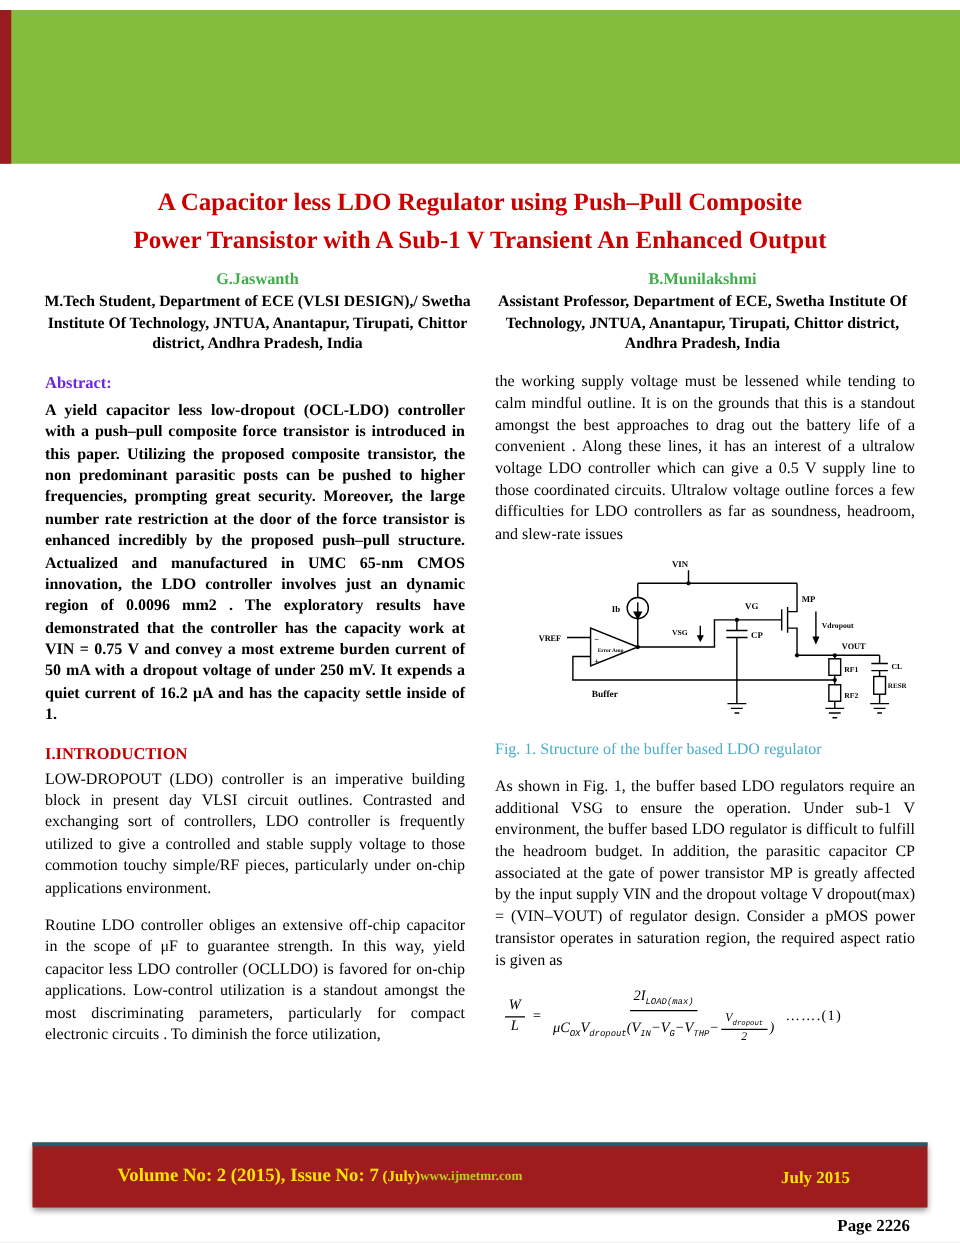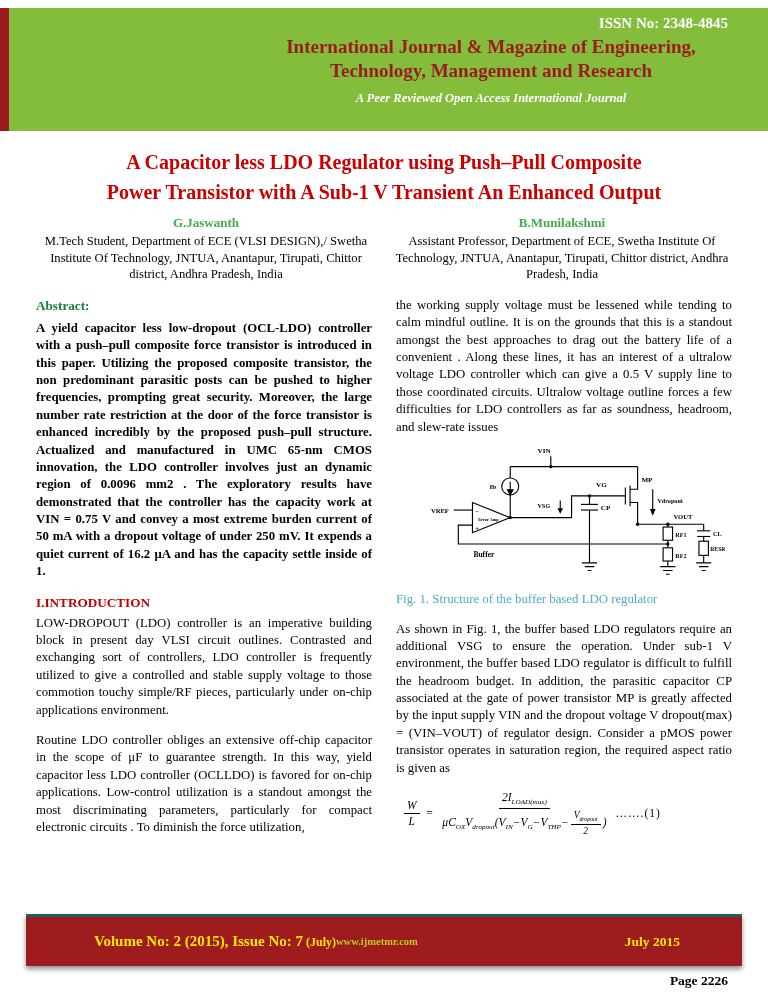--- a/index.html
+++ b/index.html
@@ -17,43 +17,43 @@
 
   
   .atitle{color:#CC0000;text-align:center;font-size:20px;font-weight:bold;
           line-height:1.5;margin:16px 24px 8px;}
   .atitle span{display:block;}
 
   
   .authors{display:flex;gap:12px;padding:0 34px;margin-top:6px;}
   .author{flex:1;text-align:center;}
   .aname{color:#3FAE49;font-weight:bold;font-size:13px;margin-bottom:2px;}
-  .aaff{font-weight:normal;font-size:12.6px;line-height:1.32;}
+  .aaff{font-weight:bold;font-size:12.6px;line-height:1.32;}
 
   
   .content{display:flex;gap:24px;padding:0 36px;margin-top:14px;}
   .col{flex:1;font-size:12.8px;line-height:1.36;text-align:justify;}
   .col p{margin:0 0 13px 0;}
-  .h-blue{color:#15803d;font-weight:bold;font-size:13.2px;margin-bottom:5px;}
+  .h-blue{color:#6d28d9;font-weight:bold;font-size:13.2px;margin-bottom:5px;}
   .h-red{color:#C00000;font-weight:bold;font-size:13.2px;margin:2px 0 3px 0;}
   .boldtxt{font-weight:bold;}
 
   
   .figure{text-align:right;margin:4px 0 2px;}
   .figure svg{width:302px;height:auto;}
   .caption{color:#4BACC6;font-size:12.8px;margin:4px 0 12px 0;text-align:left;}
 
   
   .equation{display:flex;align-items:center;font-style:italic;font-size:11.5px;
             margin-top:12px;padding-left:6px;gap:4px;flex-wrap:nowrap;}
   .frac{display:inline-flex;flex-direction:column;align-items:center;margin:0 2px;vertical-align:middle;}
   .frac .num{display:block;border-bottom:1px solid #000;padding:0 3px;text-align:center;white-space:nowrap;}
   .frac .den{display:block;padding:0 3px;text-align:center;white-space:nowrap;}
   .frac.small{font-size:82%;}
-  sub{font-size:62%;}
+  sub{font-size:62%;font-family:Liberation Mono, monospace;}
   .eqtail{font-style:normal;letter-spacing:1px;}
 
   
   .footerwrap{position:absolute;left:0;right:0;top:914px;}
   .fband{margin:0 26px;height:49px;background:#9E1B1E;border-top:3px solid #1F5F68;
          display:flex;align-items:center;justify-content:space-between;
          padding:0 62px 0 68px;box-shadow:0 3px 5px rgba(0,0,0,0.45);}
   .fleft{display:flex;flex-direction:row;align-items:center;line-height:1.15;}
   .fvol{color:#FFE600;font-weight:bold;font-size:15px;}
   .fmonth{font-size:12px;}
@@ -61,28 +61,20 @@
   .fdate{color:#FFE600;font-weight:bold;font-size:13.5px;}
   .pagenum{text-align:right;margin:7px 40px 0 0;font-weight:bold;font-size:13.5px;}
 </style>
 </head>
 <body>
 
 <div class="page">
 
   <header class="jheader">
     <div class="stripe"></div>
-    <div class="htext">
-      <div class="issn">ISSN No: 2348-4845</div>
-      <div class="jtitle">
-        <div>International Journal &amp; Magazine of Engineering,</div>
-        <div>Technology, Management and Research</div>
-      </div>
-      <div class="jsub">A Peer Reviewed Open Access International Journal</div>
-    </div>
   </header>
 
   <h1 class="atitle">
     <span>A Capacitor less LDO Regulator using Push–Pull Composite</span>
     <span>Power Transistor with A Sub-1 V Transient An Enhanced Output</span>
   </h1>
 
   <div class="authors">
     <div class="author">
       <div class="aname">G.Jaswanth</div>

